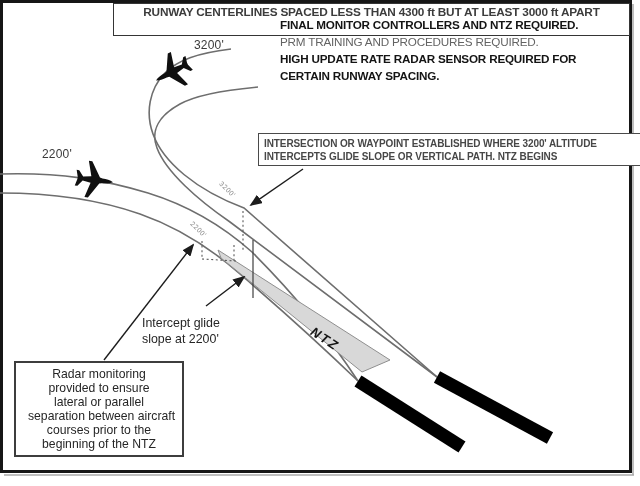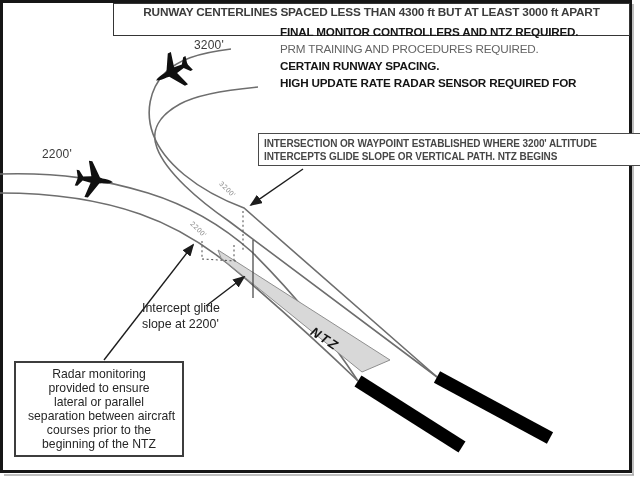--- a/index.html
+++ b/index.html
@@ -7,32 +7,32 @@
     position:relative;width:640px;height:486px;background:#ffffff;overflow:hidden;
     font-family:"Liberation Sans",sans-serif;-webkit-font-smoothing:antialiased;
   }
   #art{position:absolute;left:0;top:0;width:640px;height:486px;}
   .txt{position:absolute;white-space:nowrap;}
   #title-box{
     left:113px;top:3px;width:517px;height:33px;box-sizing:border-box;
     border:1px solid #353535;background:#ffffff;text-align:center;line-height:17px;
     font-size:11.8px;font-weight:bold;letter-spacing:-0.2px;color:#3c3c3c;
   }
-  #req-block{left:280px;top:23px;font-size:11.7px;font-weight:bold;color:#141414;letter-spacing:-0.2px;}
+  #req-block{left:280px;top:16px;font-size:11.7px;font-weight:bold;color:#141414;letter-spacing:-0.2px;}
   #req-block .req-line{height:17px;line-height:17px;}
   #req-block .req-gray{font-weight:normal;color:#636363;}
   .alt-label{font-size:12px;color:#3a3a3a;letter-spacing:0.2px;}
   #alt-3200{left:194px;top:38px;}
   #alt-2200{left:42px;top:147px;}
   #waypoint-callout{
     left:258px;top:133px;width:397px;box-sizing:border-box;background:#ffffff;
     border:1px solid #4a4a4a;padding:3px 3px 2px 5px;
     font-size:10px;font-weight:bold;color:#474747;letter-spacing:-0.1px;line-height:13px;
   }
-  #intercept-label{left:142px;top:300px;font-size:12.4px;color:#262626;line-height:16px;}
+  #intercept-label{left:142px;top:315px;font-size:12.4px;color:#262626;line-height:16px;}
   #radar-box{
     left:14px;top:361px;width:170px;box-sizing:border-box;background:#ffffff;
     border:2px solid #3d3d3d;padding:4px 12px;text-align:center;
     font-size:12.2px;color:#262626;line-height:14px;
   }
   #ntz-label{
     left:316px;top:324px;font-style:italic;font-weight:bold;font-size:13px;
     color:#141414;letter-spacing:2px;transform:rotate(33deg);transform-origin:left top;
   }
   .glide-tiny{
@@ -87,22 +87,22 @@
     <g transform="translate(95,180) rotate(97) scale(1.45)">
       <path d="M 0,-12.5 C 1.1,-10.4 1.6,-7.8 1.6,-5 L 2.1,-3.2 L 12.6,3.4 L 12.6,5.8 L 2.2,2.8 L 1.4,8.4 L 5.4,11.6 L 5.4,13.4 L 0.7,12.1 L -0.7,12.1 L -5.4,13.4 L -5.4,11.6 L -1.4,8.4 L -2.2,2.8 L -12.6,5.8 L -12.6,3.4 L -2.1,-3.2 L -1.6,-5 C -1.6,-7.8 -1.1,-10.4 0,-12.5 Z" fill="#101010"></path>
     </g>
   </svg>
 
   <div class="txt" id="title-box">RUNWAY CENTERLINES SPACED LESS THAN 4300 ft BUT AT LEAST 3000 ft APART</div>
 
   <div class="txt" id="req-block">
     <div class="req-line">FINAL MONITOR CONTROLLERS AND NTZ REQUIRED.</div>
     <div class="req-line req-gray">PRM TRAINING AND PROCEDURES REQUIRED.</div>
+    <div class="req-line">HIGH UPDATE RATE RADAR SENSOR REQUIRED FOR</div>
     <div class="req-line">CERTAIN RUNWAY SPACING.</div>
-    <div class="req-line">HIGH UPDATE RATE RADAR SENSOR REQUIRED FOR</div>
   </div>
 
   <div class="txt alt-label" id="alt-3200">3200'</div>
   <div class="txt alt-label" id="alt-2200">2200'</div>
 
   <div class="txt" id="waypoint-callout">
     <div>INTERSECTION OR WAYPOINT ESTABLISHED WHERE 3200' ALTITUDE</div>
     <div>INTERCEPTS GLIDE SLOPE OR VERTICAL PATH. NTZ BEGINS</div>
   </div>
 

